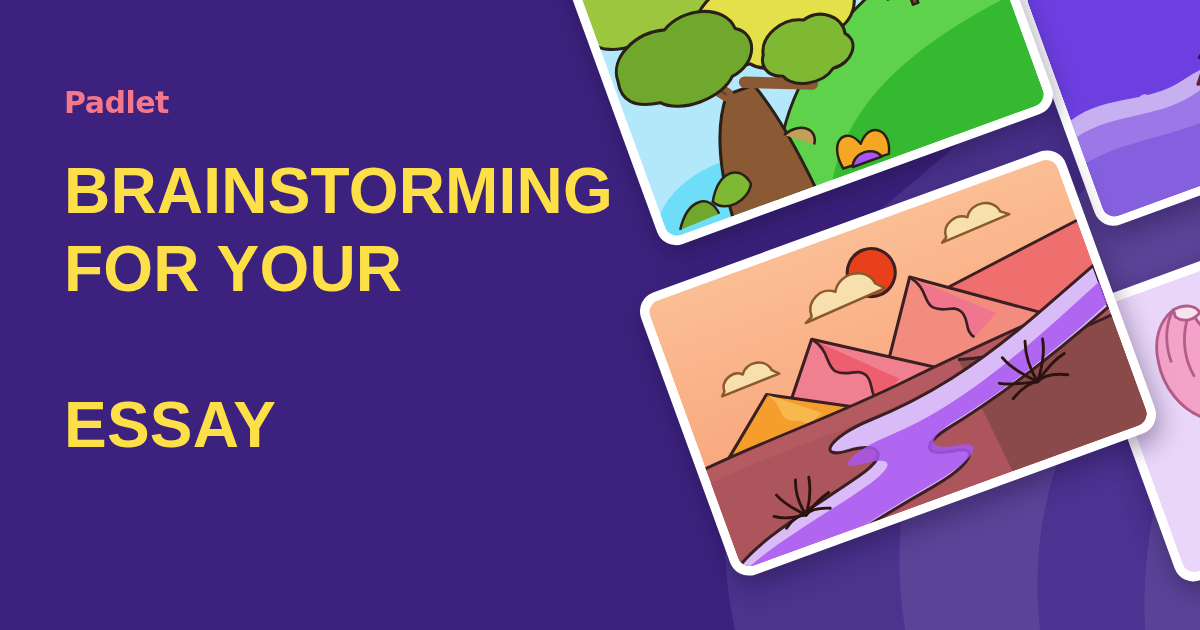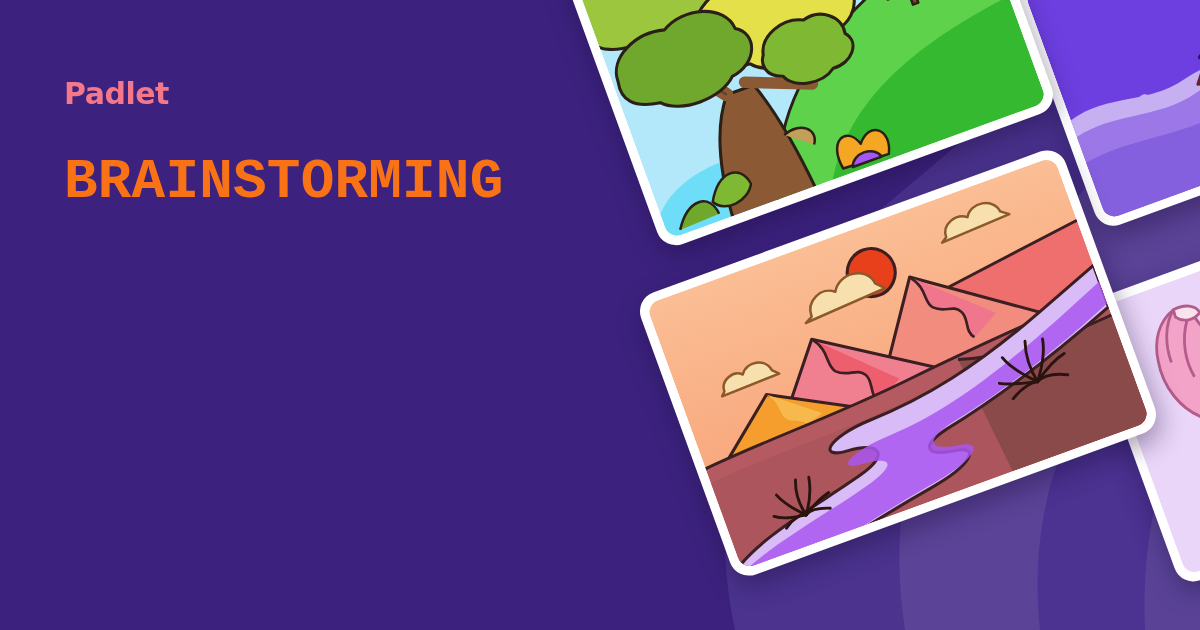--- a/index.html
+++ b/index.html
@@ -9,31 +9,31 @@
     background:#3C227E;
     position:relative;
   }
   .stage { position:absolute; inset:0; overflow:hidden; background:#3C227E; }
 
   
   .bg-stripes { position:absolute; inset:0; z-index:0; }
 
   
   .left-col {
-    position:absolute; left:64px; top:79px; width:540px; z-index:5;
+    position:absolute; left:64px; top:88px; width:540px; z-index:5;
   }
   .logo {
     font-size:30px; font-weight:bold; letter-spacing:-0.5px;
     color:#F4788A; line-height:1; margin-bottom:34px;
     font-family:"DejaVu Sans", sans-serif;
   }
   .headline {
-    color:#f97316; font-weight:bold; font-size:56px; line-height:78px;
+    color:#fde047; font-weight:bold; font-size:64px; line-height:78px;
     letter-spacing:0.2px; text-transform:uppercase;
-    font-family:Liberation Mono, monospace;
+    font-family:Liberation Sans, sans-serif;
   }
 
   
   .card {
     position:absolute;
     background:#FFFFFF;
     border-radius:20px;
     padding:9px;
     box-shadow:0 10px 26px rgba(20,8,50,0.38);
     z-index:3;
@@ -63,22 +63,23 @@
     <path d="M905 630 C 880 470, 940 340, 1045 230 L1200 70 L1200 630 Z" fill="#5C4598" opacity="0.95"></path>
     <path d="M1040 630 C 1025 490, 1080 380, 1165 295 L1200 260 L1200 630 Z" fill="#4A3190" opacity="0.9"></path>
     <path d="M1145 630 C 1140 520, 1170 440, 1200 395 L1200 630 Z" fill="#5C4598" opacity="0.9"></path>
     <path d="M985 0 L1200 0 L1200 120 L1055 205 C 1010 150, 990 70, 985 0 Z" fill="#4A3190" opacity="0.55"></path>
   </svg>
 
   <div class="left-col">
     <div class="logo">Padlet</div>
     <h1 class="headline">
       <span>BRAINSTORMING</span><br>
+      <span>FOR YOUR</span><br>
       <br>
-      <br>
+      <span>ESSAY</span>
     </h1>
   </div>
 
   <div class="card" id="card-green">
     <div class="card-inner">
       <svg viewBox="0 0 420 300" width="100%" height="100%" preserveAspectRatio="xMidYMid slice">
         <rect width="420" height="300" fill="#B3E7FA"></rect>
         <ellipse cx="80" cy="295" rx="90" ry="55" fill="#57D9F5" opacity="0.75"></ellipse>
 
         <path d="M120 300 C 150 190, 250 120, 420 92 L420 300 Z" fill="#5DD24A"></path>

